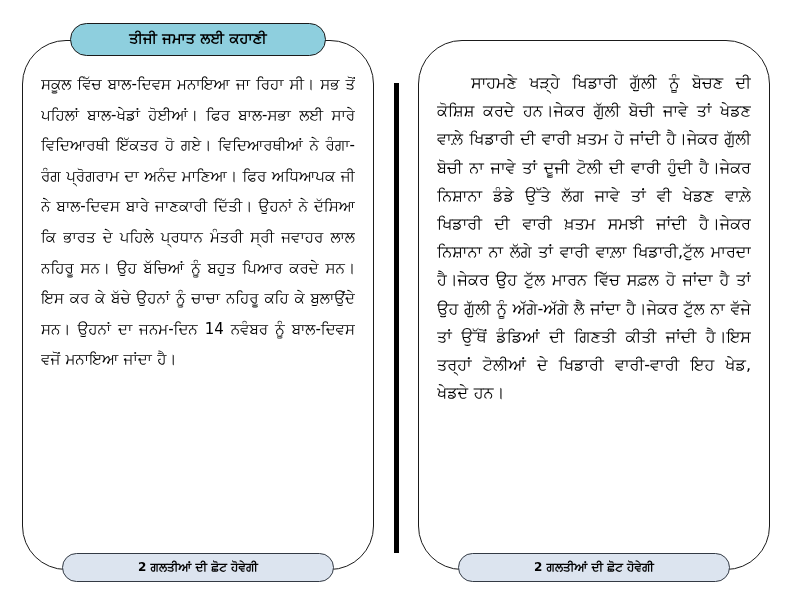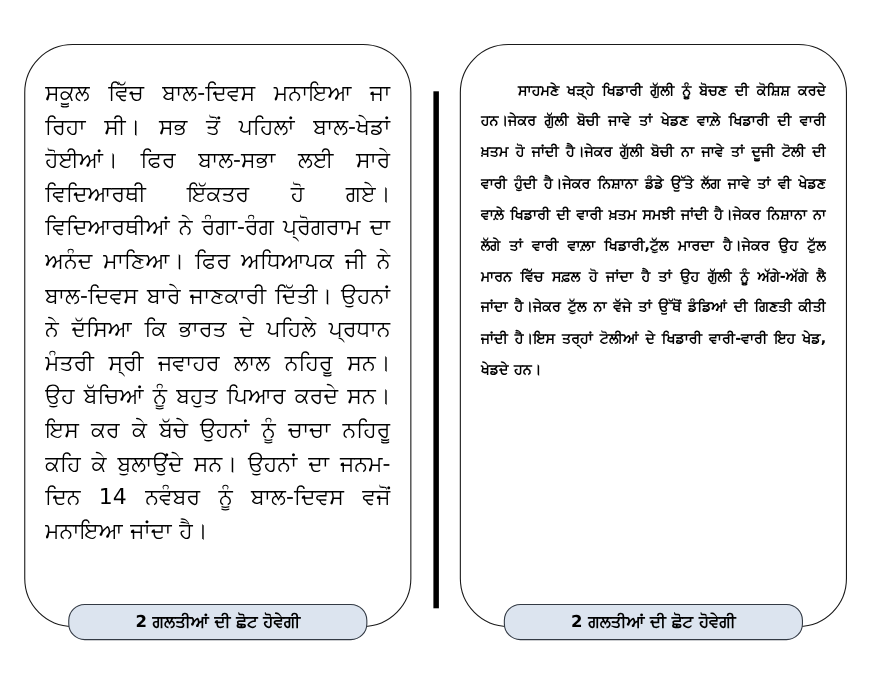--- a/index.html
+++ b/index.html
@@ -77,63 +77,66 @@
   }
   .story-text {
     margin: 0;
     text-align: justify;
     text-align-last: left;
     text-justify: inter-word;
     color: #000000;
     word-spacing: 0.5px;
   }
   .card.left  .story-text {
-    font-size: 20px;
+    font-size: 15px;
     line-height: 30.6px;
     font-weight: 400;
   }
   .card.right .story-text {
-    font-size: 13px;
+    font-size: 16px;
     line-height: 28.2px;
-    font-weight: 700;
+    font-weight: 400;
     text-indent: 34px;
   }
 
   
   .footer-pill {
     position: absolute;
     bottom: -13px;
     left: 50%;
     transform: translateX(-50%);
     min-width: 272px;
     padding: 4px 22px 5px;
     background: #dce4ef;
     border: 1.2px solid #333a44;
     border-radius: 15px;
     text-align: center;
     white-space: nowrap;
     z-index: 5;
   }
   .footer-pill .pill-text {
     display: block;
-    font-size: 15px;
+    font-size: 12px;
     font-weight: 700;
     color: #000000;
     line-height: 1.5;
   }
 </style>
 </head>
 <body>
 
 <div id="page">
 
   <div class="divider"></div>
 
   <div class="card left">
 
+    <div class="header-pill">
+      <span class="pill-text">ਤੀਜੀ ਜਮਾਤ ਲਈ ਕਹਾਣੀ</span>
+    </div>
 
     <div class="card-body">
       <p class="story-text">ਸਕੂਲ ਵਿੱਚ ਬਾਲ-ਦਿਵਸ ਮਨਾਇਆ ਜਾ ਰਿਹਾ ਸੀ। ਸਭ ਤੋਂ ਪਹਿਲਾਂ ਬਾਲ-ਖੇਡਾਂ ਹੋਈਆਂ। ਫਿਰ ਬਾਲ-ਸਭਾ ਲਈ ਸਾਰੇ ਵਿਦਿਆਰਥੀ ਇੱਕਤਰ ਹੋ ਗਏ। ਵਿਦਿਆਰਥੀਆਂ ਨੇ ਰੰਗਾ-ਰੰਗ ਪ੍ਰੋਗਰਾਮ ਦਾ ਅਨੰਦ ਮਾਣਿਆ। ਫਿਰ ਅਧਿਆਪਕ ਜੀ ਨੇ ਬਾਲ-ਦਿਵਸ ਬਾਰੇ ਜਾਣਕਾਰੀ ਦਿੱਤੀ। ਉਹਨਾਂ ਨੇ ਦੱਸਿਆ ਕਿ ਭਾਰਤ ਦੇ ਪਹਿਲੇ ਪ੍ਰਧਾਨ ਮੰਤਰੀ ਸ੍ਰੀ ਜਵਾਹਰ ਲਾਲ ਨਹਿਰੂ ਸਨ। ਉਹ ਬੱਚਿਆਂ ਨੂੰ ਬਹੁਤ ਪਿਆਰ ਕਰਦੇ ਸਨ। ਇਸ ਕਰ ਕੇ ਬੱਚੇ ਉਹਨਾਂ ਨੂੰ ਚਾਚਾ ਨਹਿਰੂ ਕਹਿ ਕੇ ਬੁਲਾਉਂਦੇ ਸਨ। ਉਹਨਾਂ ਦਾ ਜਨਮ-ਦਿਨ 14 ਨਵੰਬਰ ਨੂੰ ਬਾਲ-ਦਿਵਸ ਵਜੋਂ ਮਨਾਇਆ ਜਾਂਦਾ ਹੈ।</p>
     </div>
 
     <div class="footer-pill">
       <span class="pill-text">2 ਗਲਤੀਆਂ ਦੀ ਛੋਟ ਹੋਵੇਗੀ</span>
     </div>
 
   </div>

